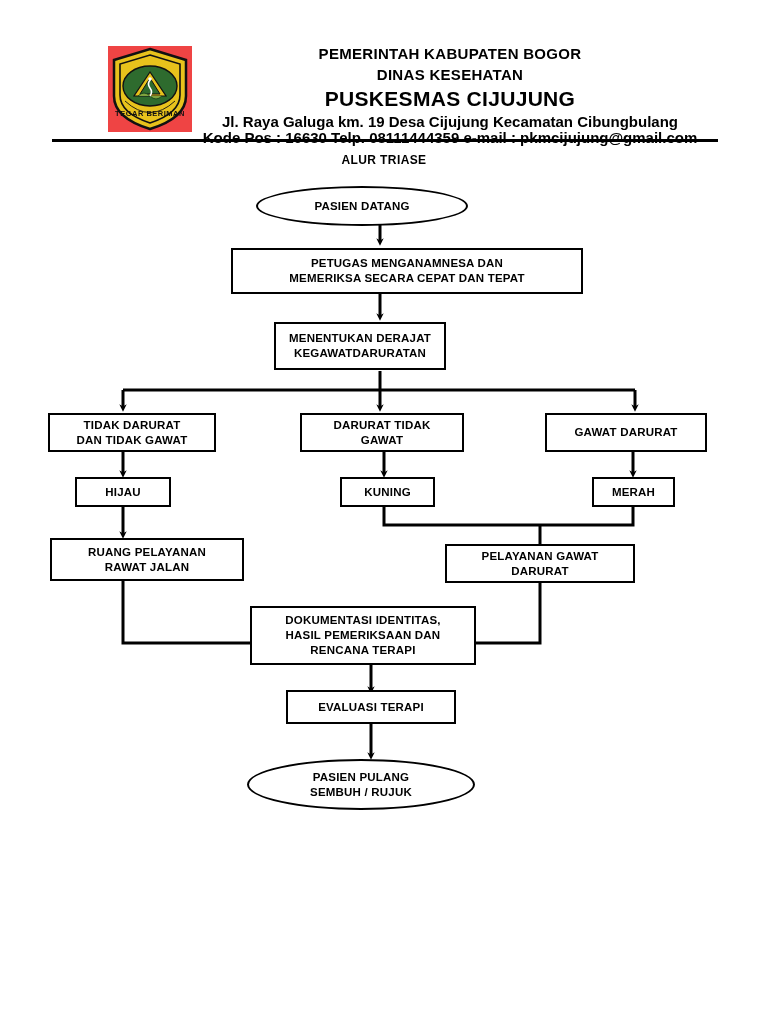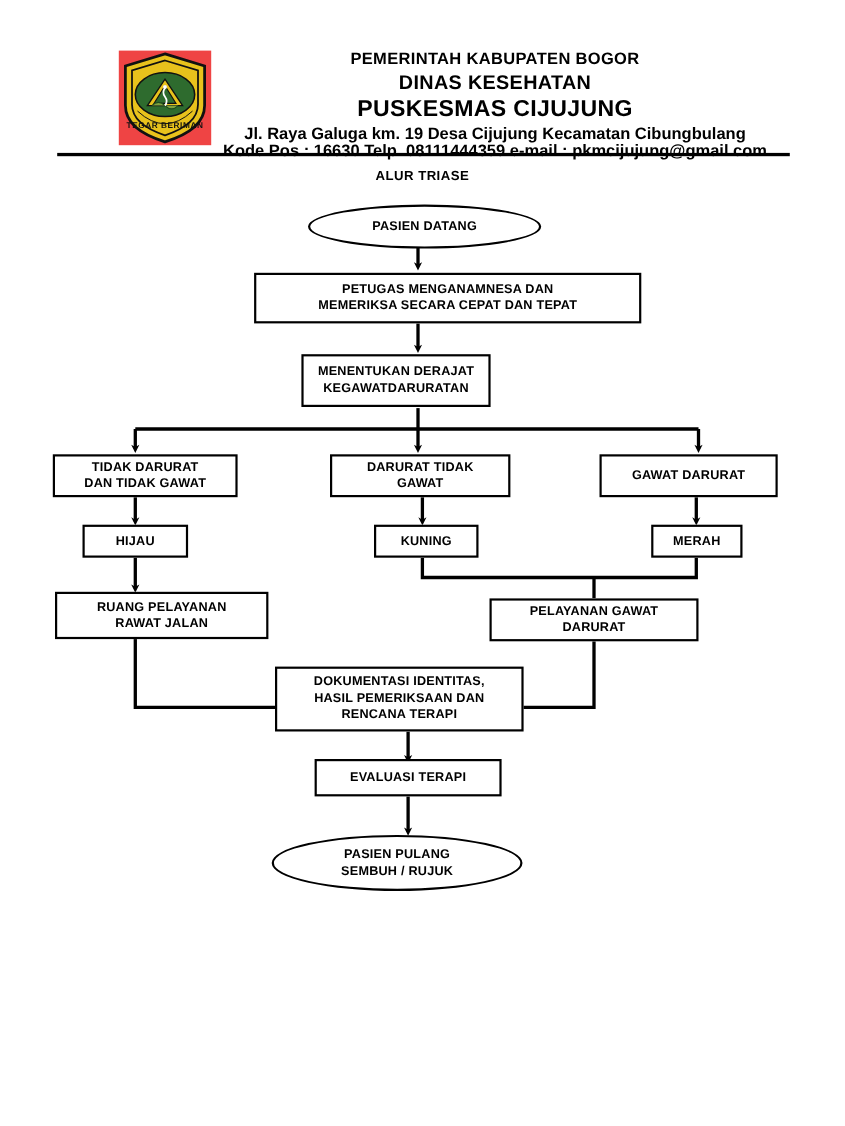--- a/index.html
+++ b/index.html
@@ -40,21 +40,21 @@
     width: 500px;
     text-align: center;
   }
   .head-l1 {
     font-size: 15px;
     font-weight: bold;
     letter-spacing: 0.3px;
     line-height: 20px;
   }
   .head-l2 {
-    font-size: 18px;
+    font-size: 15px;
     font-weight: bold;
     letter-spacing: 0.3px;
     line-height: 22px;
   }
   .head-l3 {
     font-size: 21px;
     font-weight: bold;
     letter-spacing: 0.3px;
     line-height: 26px;
   }
@@ -191,21 +191,21 @@
     <path d="M123 581 L123 643 L250 643"></path>
 
     <path d="M540 583 L540 643 L475 643"></path>
 
     <line x1="371" y1="665" x2="371" y2="690" marker-end="url(#arrow)"></line>
 
     <line x1="371" y1="724" x2="371" y2="756" marker-end="url(#arrow)"></line>
   </g>
 </svg>
 
-<div class="terminator" style="left:280px; top:186px; width:212px; height:40px;">
+<div class="terminator" style="left:256px; top:186px; width:212px; height:40px;">
   <span class="txt">PASIEN DATANG</span>
 </div>
 
 <div class="node" style="left:205px; top:248px; width:352px; height:46px;margin-left:26px;">
   <span class="txt">PETUGAS MENGANAMNESA DAN
 MEMERIKSA SECARA CEPAT DAN TEPAT</span>
 </div>
 
 <div class="node" style="left:274px; top:322px; width:172px; height:48px;text-align:center;">
   <span class="txt">MENENTUKAN  DERAJAT

